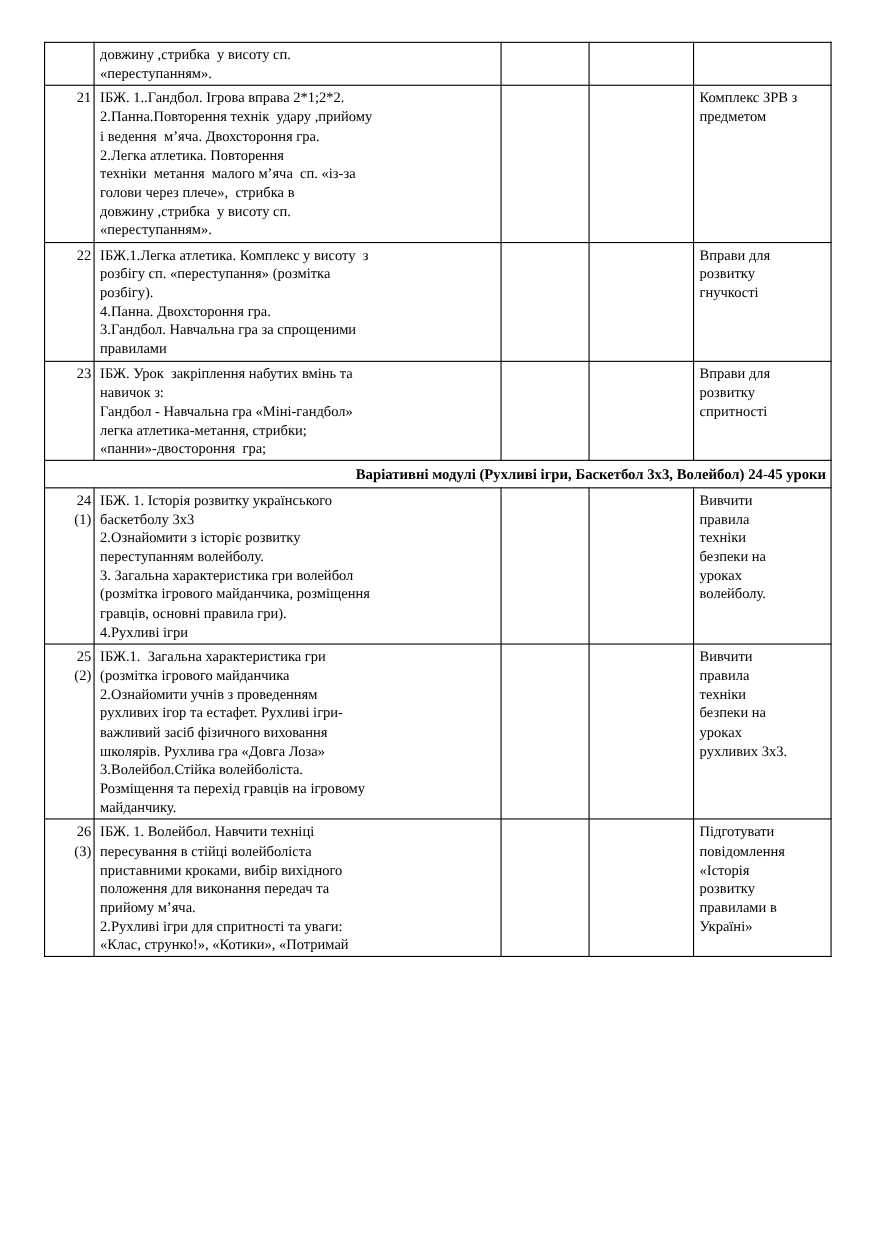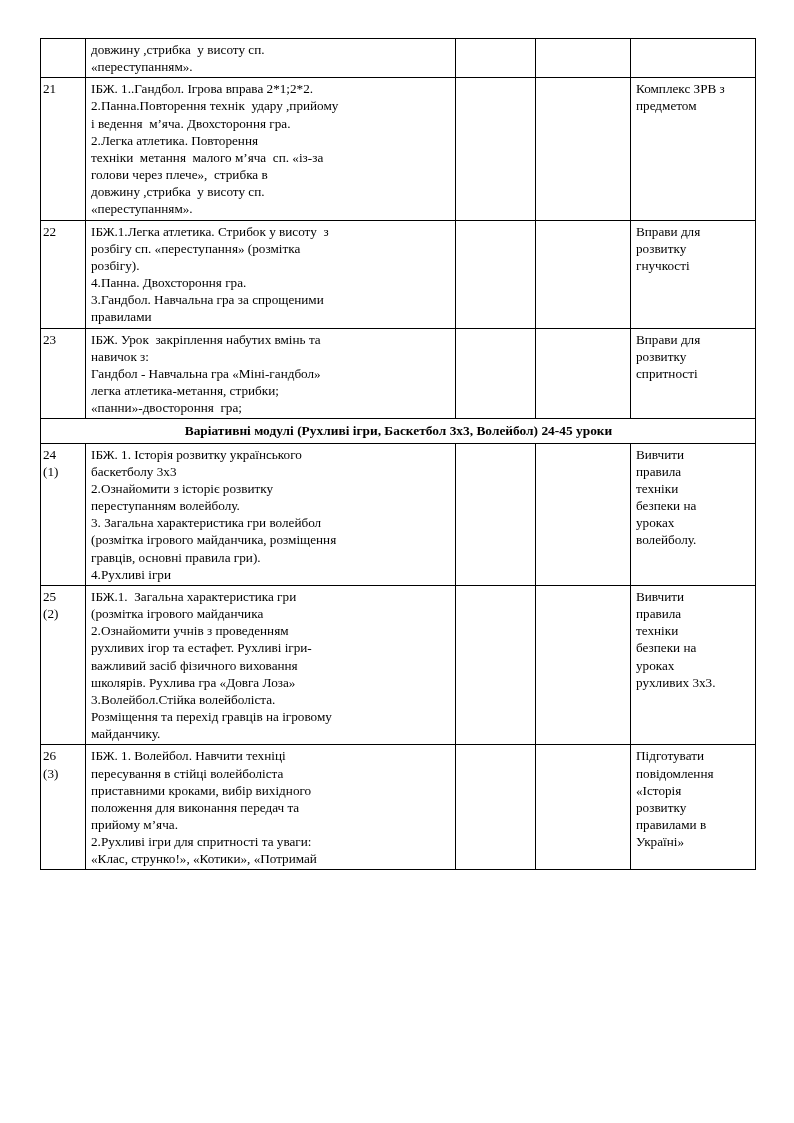--- a/index.html
+++ b/index.html
@@ -40,39 +40,39 @@
     word-wrap: break-word;
     overflow-wrap: break-word;
   }
   col.c-num   { width: 45px; }
   col.c-body  { width: 370px; }
   col.c-e1    { width: 80px; }
   col.c-e2    { width: 95px; }
   col.c-note  { width: 125px; }
 
   td.num {
-    text-align: left;
+    text-align: right;
     padding-left: 2px;
     padding-right: 2px;
   }
   td.num .sub {
     display: block;
   }
   td.body .ln {
     display: block;
     white-space: pre-wrap;
   }
   td.note .ln {
     display: block;
     white-space: pre-wrap;
   }
   td.blank { }
 
   tr.section-row td {
-    text-align: center;
+    text-align: right;
     font-weight: bold;
     font-size: 13.4px;
     padding-top: 3px;
     padding-bottom: 3px;
   }
 </style>
 </head>
 <body>
 
 <div class="page">
@@ -116,21 +116,21 @@
           <td class="note">
             <span class="ln">Комплекс ЗРВ з</span>
             <span class="ln">предметом</span>
           </td>
         </tr>
         <tr>
           <td class="num">
             <span class="sub">22</span>
           </td>
           <td class="body">
-            <span class="ln">ІБЖ.1.Легка атлетика. Стрибок у висоту  з</span>
+            <span class="ln">ІБЖ.1.Легка атлетика. Комплекс у висоту  з</span>
             <span class="ln">розбігу сп. «переступання» (розмітка</span>
             <span class="ln">розбігу).</span>
             <span class="ln">4.Панна. Двохстороння гра.</span>
             <span class="ln">3.Гандбол. Навчальна гра за спрощеними</span>
             <span class="ln">правилами</span>
           </td>
           <td class="blank"></td>
           <td class="blank"></td>
           <td class="note">
             <span class="ln">Вправи для</span>

